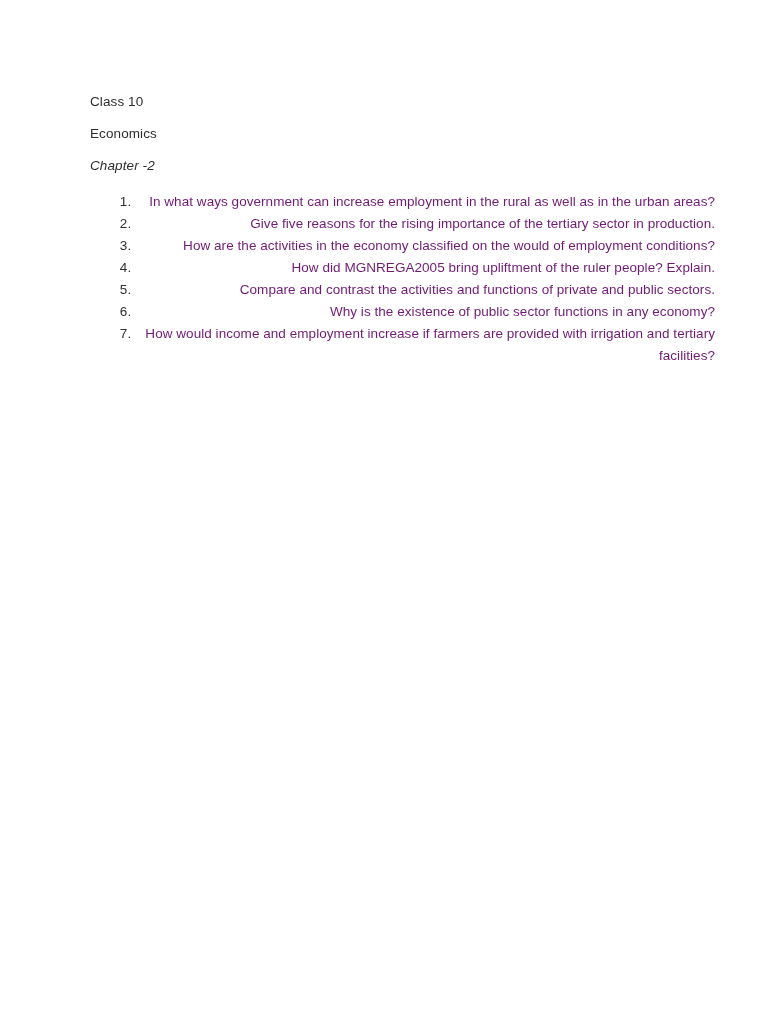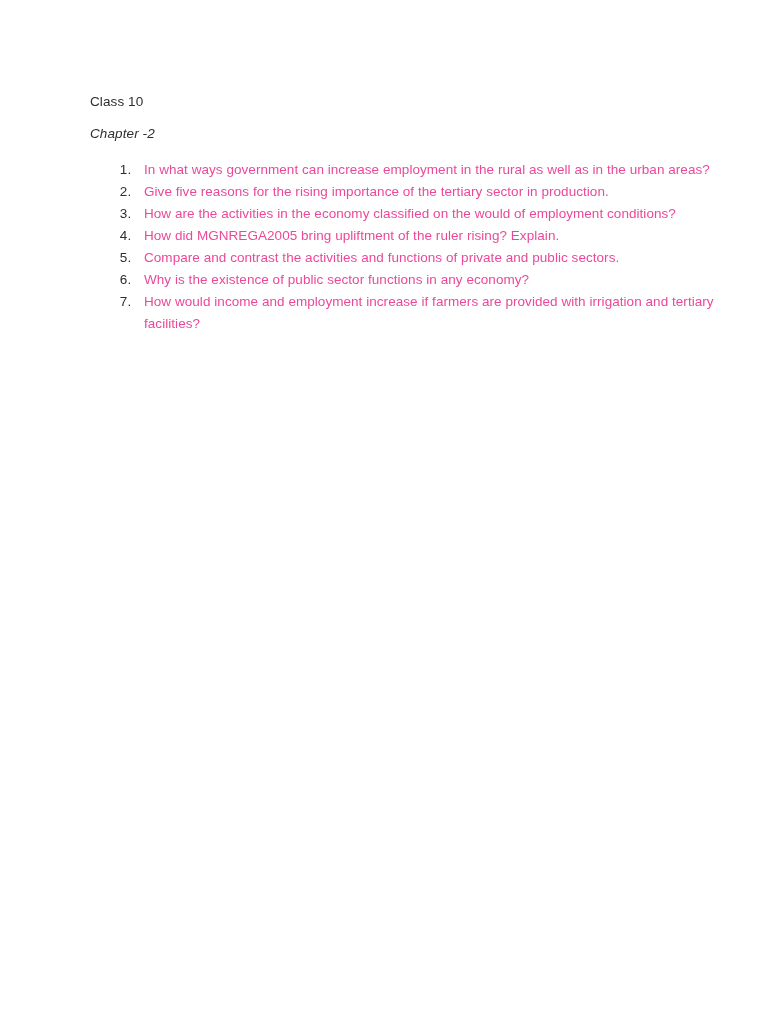--- a/index.html
+++ b/index.html
@@ -48,57 +48,59 @@
   .question-list {
     list-style: decimal;
     margin: 16px 0 0 0;
     padding: 0 0 0 45px;
     width: 580px;
   }
 
   .question-list > li {
     font-size: 13.5px;
     line-height: 22px;
-    color: #ec4899;
+    color: #701a75;
     margin: 0;
     padding: 0 0 0 9px;
     letter-spacing: 0.05px;
+    text-align: right;
   }
 
   .question-list > li::marker {
     color: #2e2e2e;
     font-size: 13.5px;
   }
 
   .q-text {
     display: inline;
   }
 </style>
 </head>
 <body>
 
 <div class="page">
 
   <div class="doc-body">
 
     <p class="heading-line">Class 10</p>
+    <p class="heading-line">Economics</p>
     <p class="heading-line">Chapter -2</p>
 
     <ol class="question-list">
       <li>
         <span class="q-text">In what ways government can increase employment in the rural as well as in the urban areas?</span>
       </li>
       <li>
         <span class="q-text">Give five reasons for the rising importance of the tertiary sector in production.</span>
       </li>
       <li>
         <span class="q-text">How are the activities in the economy classified on the would of employment conditions?</span>
       </li>
       <li>
-        <span class="q-text">How did MGNREGA2005 bring upliftment of the ruler rising? Explain.</span>
+        <span class="q-text">How did MGNREGA2005 bring upliftment of the ruler people? Explain.</span>
       </li>
       <li>
         <span class="q-text">Compare and contrast the activities and functions of private and public sectors.</span>
       </li>
       <li>
         <span class="q-text">Why is the existence of public sector functions in any economy?</span>
       </li>
       <li>
         <span class="q-text">How would income and employment increase if farmers are provided with irrigation and tertiary facilities?</span>
       </li>

